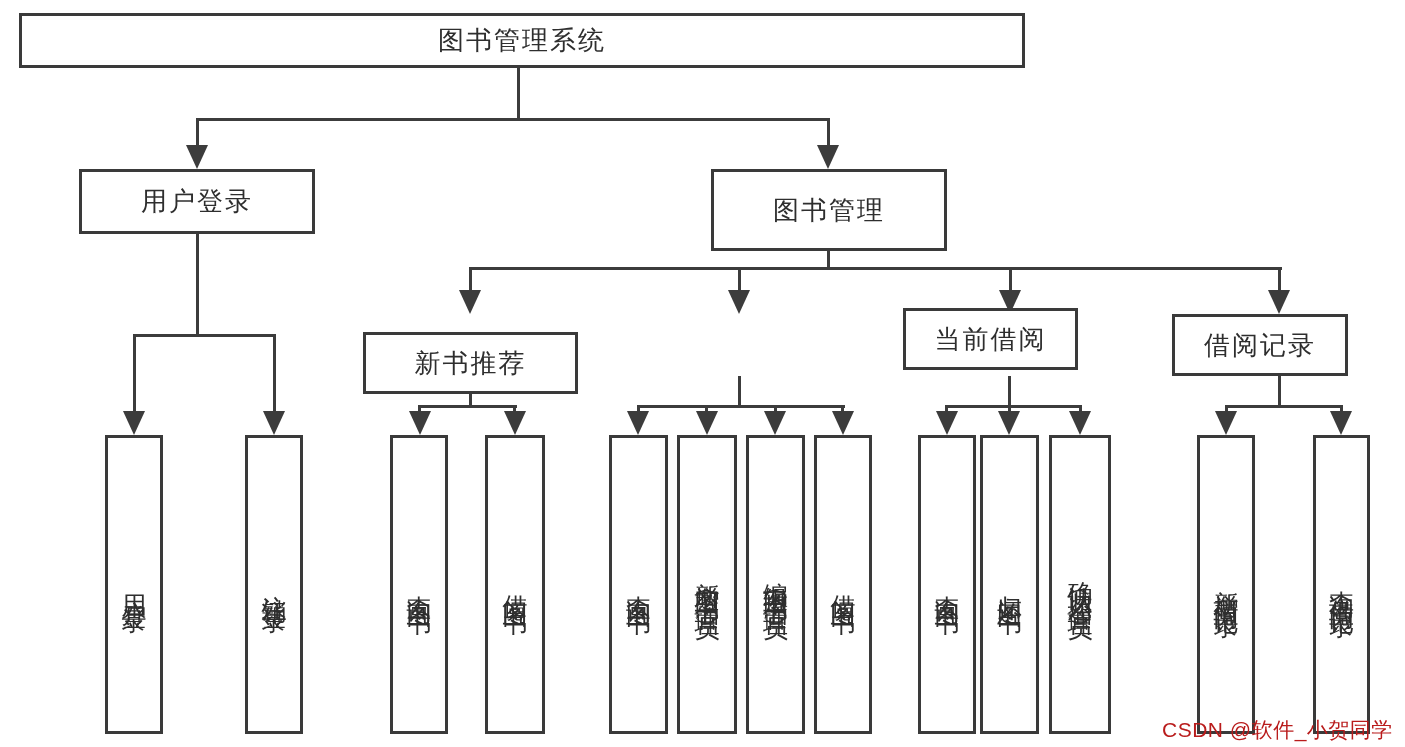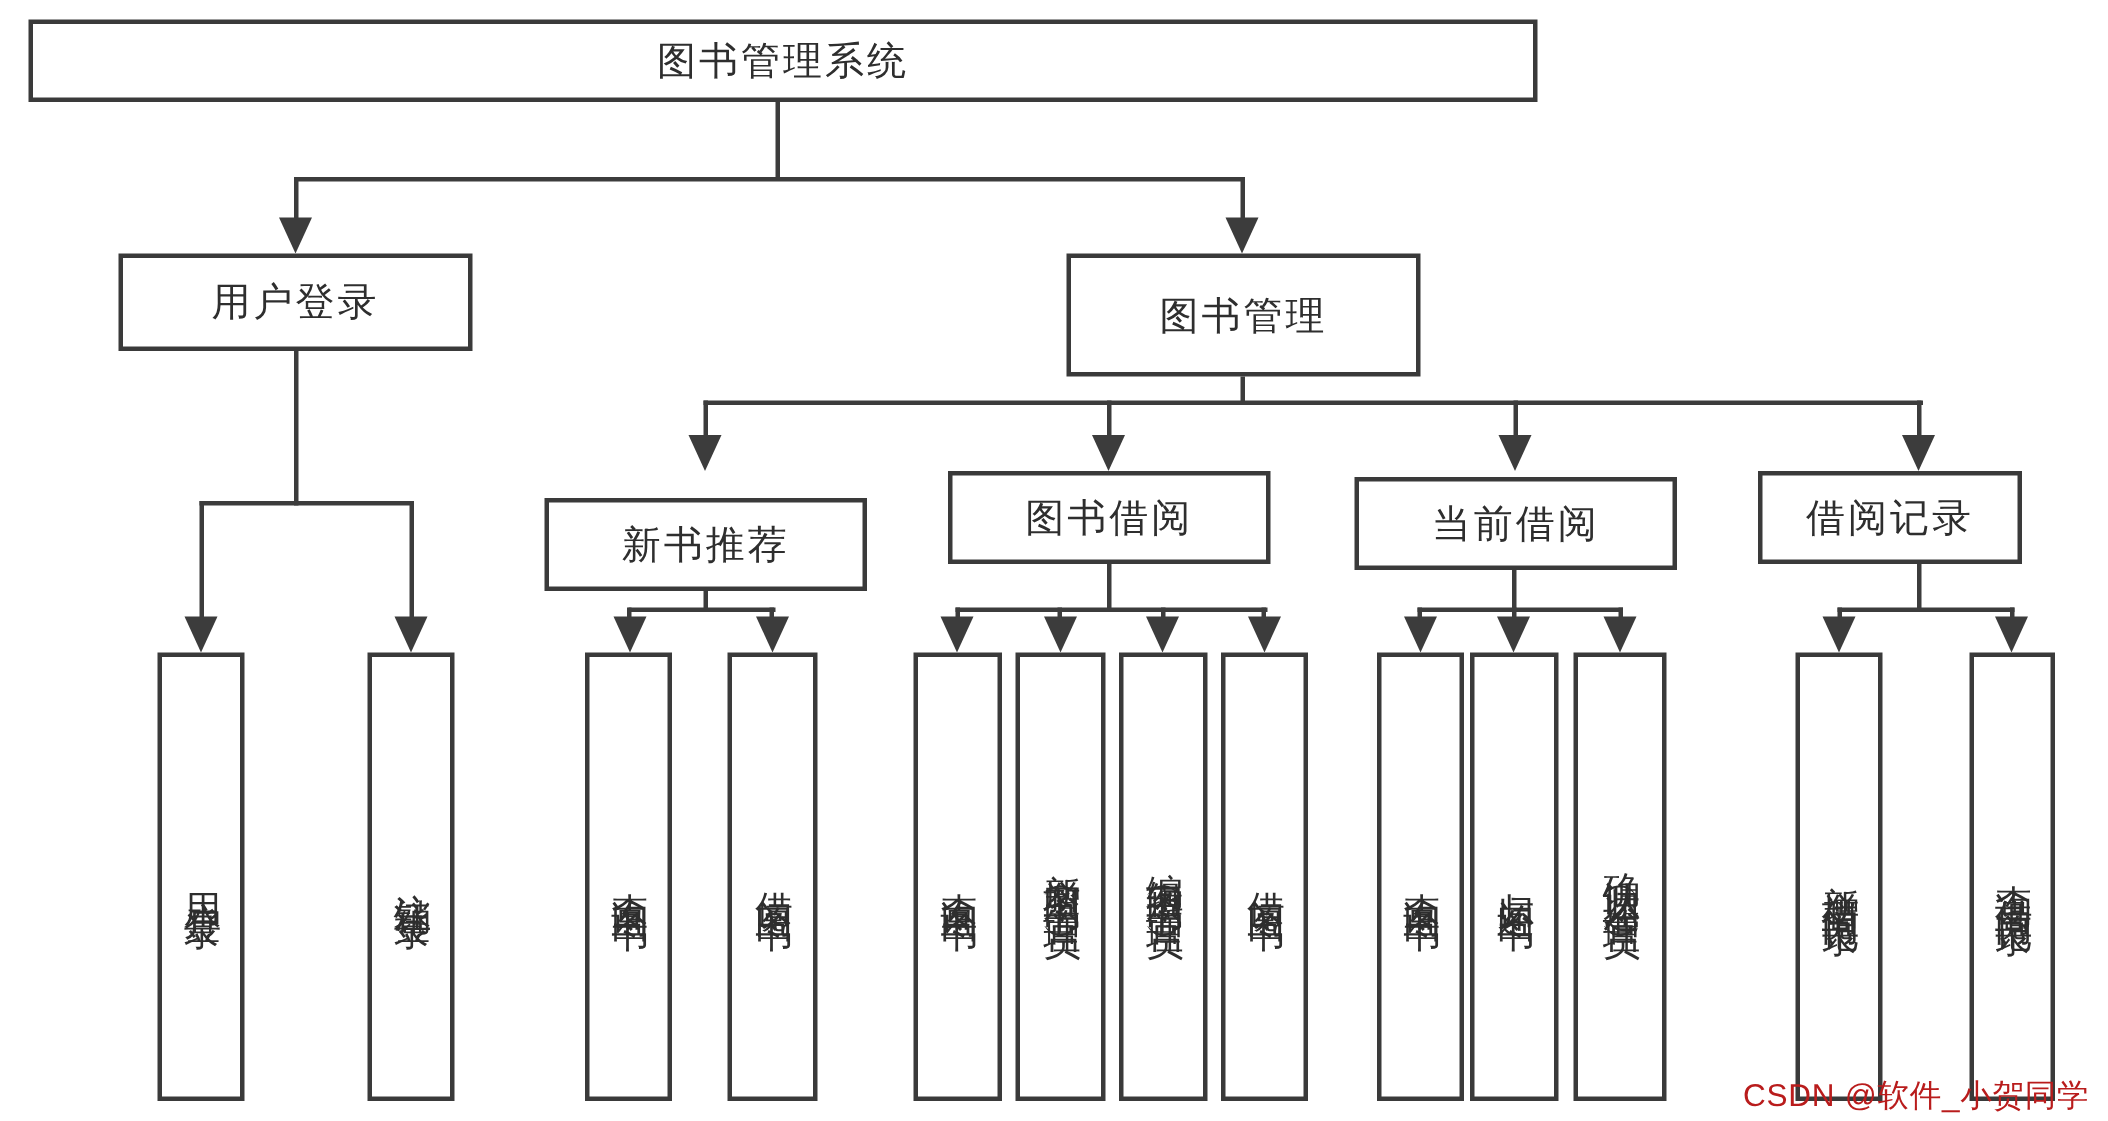--- a/index.html
+++ b/index.html
@@ -67,24 +67,21 @@
   <div class="vl" style="left:738px;top:267px;height:25px"></div>
   <div class="ar" style="left:728px;top:290px"></div>
   <div class="vl" style="left:1009px;top:267px;height:25px"></div>
   <div class="ar" style="left:999px;top:290px"></div>
   <div class="vl" style="left:1278px;top:267px;height:25px"></div>
   <div class="ar" style="left:1268px;top:290px"></div>
 
   <div class="box" style="left:363px;top:332px;width:215px;height:62px">
     <span>新书推荐</span>
   </div>
-  <div class="box" style="left:632px;top:314px;width:215px;height:62px">
-    <span>图书借阅</span>
-  </div>
-  <div class="box" style="left:903px;top:318px;width:215px;height:62px">
+  <div class="box" style="left:903px;top:308px;width:175px;height:62px">
     <span>当前借阅</span>
   </div>
   <div class="box" style="left:1172px;top:314px;width:176px;height:62px">
     <span>借阅记录</span>
   </div>
 
   <div class="vl" style="left:469px;top:376px;height:31px"></div>
   <div class="hl" style="left:419px;top:405px;width:98px"></div>
   <div class="vl" style="left:418px;top:405px;height:10px"></div>
   <div class="ar" style="left:409px;top:411px"></div>

